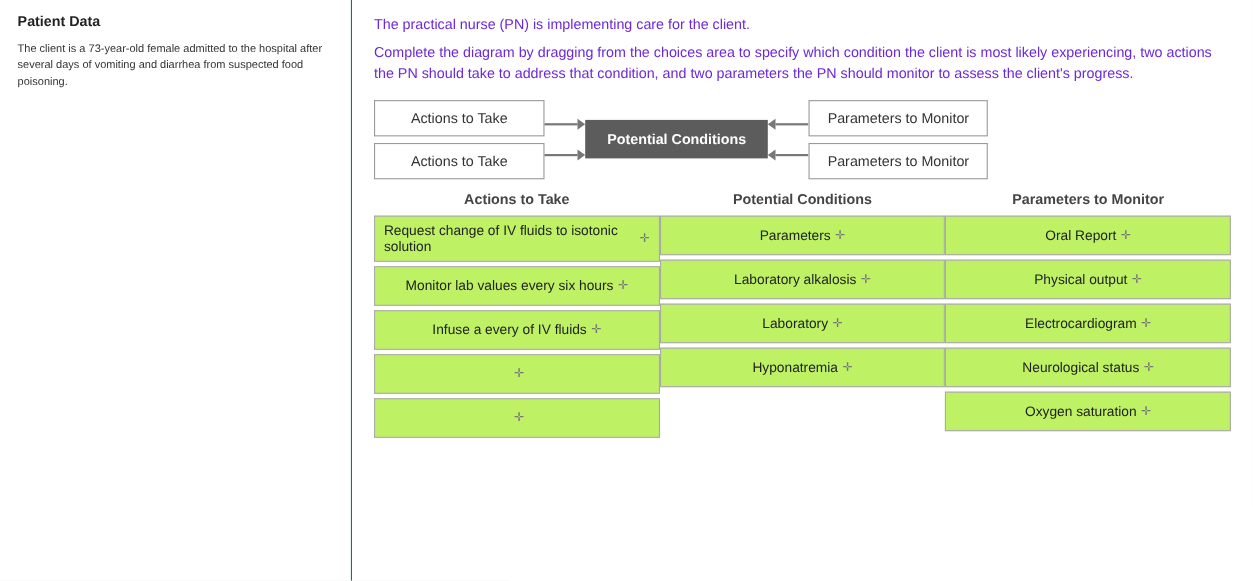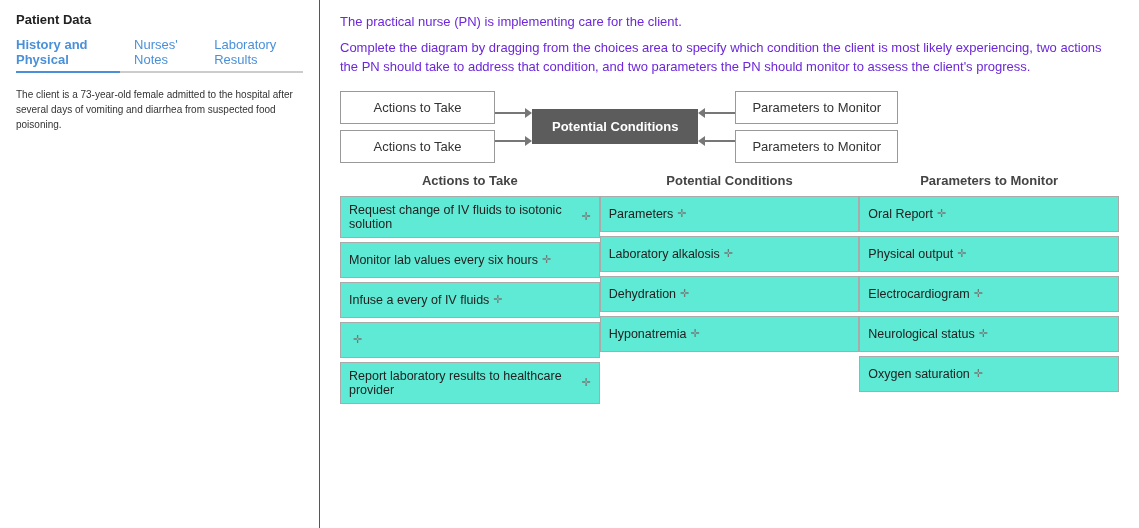--- a/index.html
+++ b/index.html
@@ -94,27 +94,27 @@
     }
 
     .col-items {
       display: flex;
       flex-direction: column;
       gap: 4px;
     }
 
     .col-item {
       border: 1px solid #aaa;
-      background: #5eead4;
+      background: #bef264;
       padding: 6px 8px;
       font-size: 12.5px;
       color: #222;
       display: flex;
       align-items: center;
-      justify-content: flex-start;
+      justify-content: center;
       min-height: 36px;
       cursor: grab;
     }
 
     .col-item .move-icon {
       color: #777;
       font-size: 11px;
       flex-shrink: 0;
       margin-left: 4px;
     }
@@ -137,25 +137,20 @@
       font-size: 13px;
       padding: 10px 20px;
       text-align: center;
     }
   </style>
 </head>
 <body>
 
 <div class="left-panel">
   <div class="section-title">Patient Data</div>
-  <div class="tabs">
-    <div class="tab active">History and Physical</div>
-    <div class="tab">Nurses' Notes</div>
-    <div class="tab">Laboratory Results</div>
-  </div>
   <div class="description">The client is a 73-year-old female admitted to the hospital after several days of vomiting and diarrhea from suspected food poisoning.</div>
 </div>
 
 <div class="right-panel">
   <div class="instructions">
     <div class="intro-line">The practical nurse (PN) is implementing care for the client.</div>
     <div>Complete the diagram by dragging from the choices area to specify which condition the client is most likely experiencing, two actions the PN should take to address that condition, and two parameters the PN should monitor to assess the client's progress.</div>
   </div>
 
   <div style="display:flex; align-items:center; margin-bottom:6px; gap:0;">
@@ -223,39 +218,38 @@
           <span class="move-icon">✛</span>
         </div>
         <div class="col-item">
           <span>Infuse a every of IV fluids</span>
           <span class="move-icon">✛</span>
         </div>
         <div class="col-item">
           <span class="move-icon">✛</span>
         </div>
         <div class="col-item">
-          <span>Report laboratory results to healthcare provider</span>
           <span class="move-icon">✛</span>
         </div>
       </div>
     </div>
 
     <div class="col">
       <div class="col-header">Potential Conditions</div>
       <div class="col-items">
         <div class="col-item">
           <span>Parameters</span>
           <span class="move-icon">✛</span>
         </div>
         <div class="col-item">
           <span>Laboratory alkalosis</span>
           <span class="move-icon">✛</span>
         </div>
         <div class="col-item">
-          <span>Dehydration</span>
+          <span>Laboratory</span>
           <span class="move-icon">✛</span>
         </div>
         <div class="col-item">
           <span>Hyponatremia</span>
           <span class="move-icon">✛</span>
         </div>
       </div>
     </div>
 
     <div class="col">

